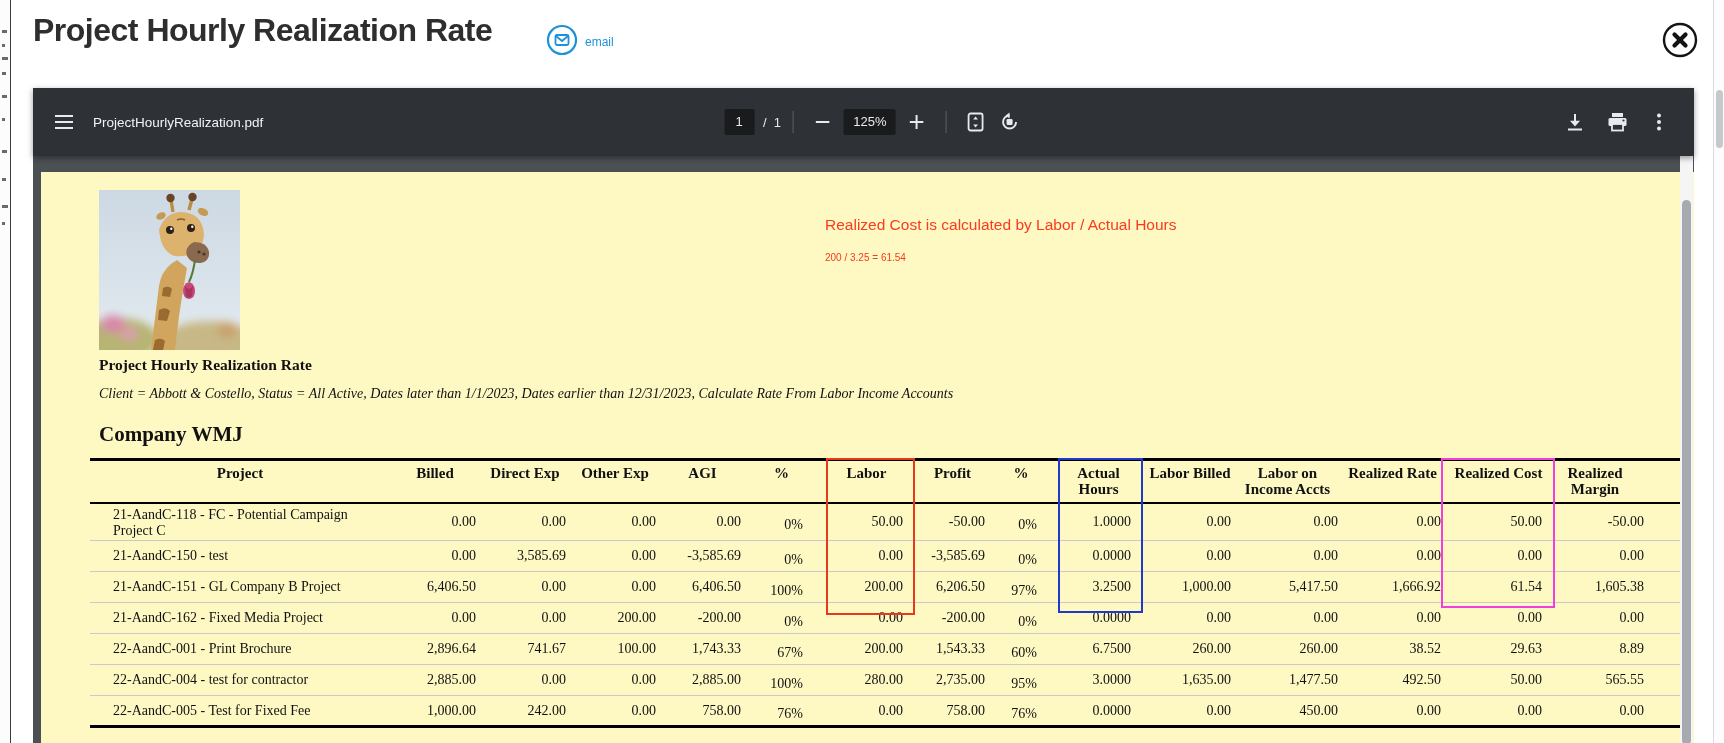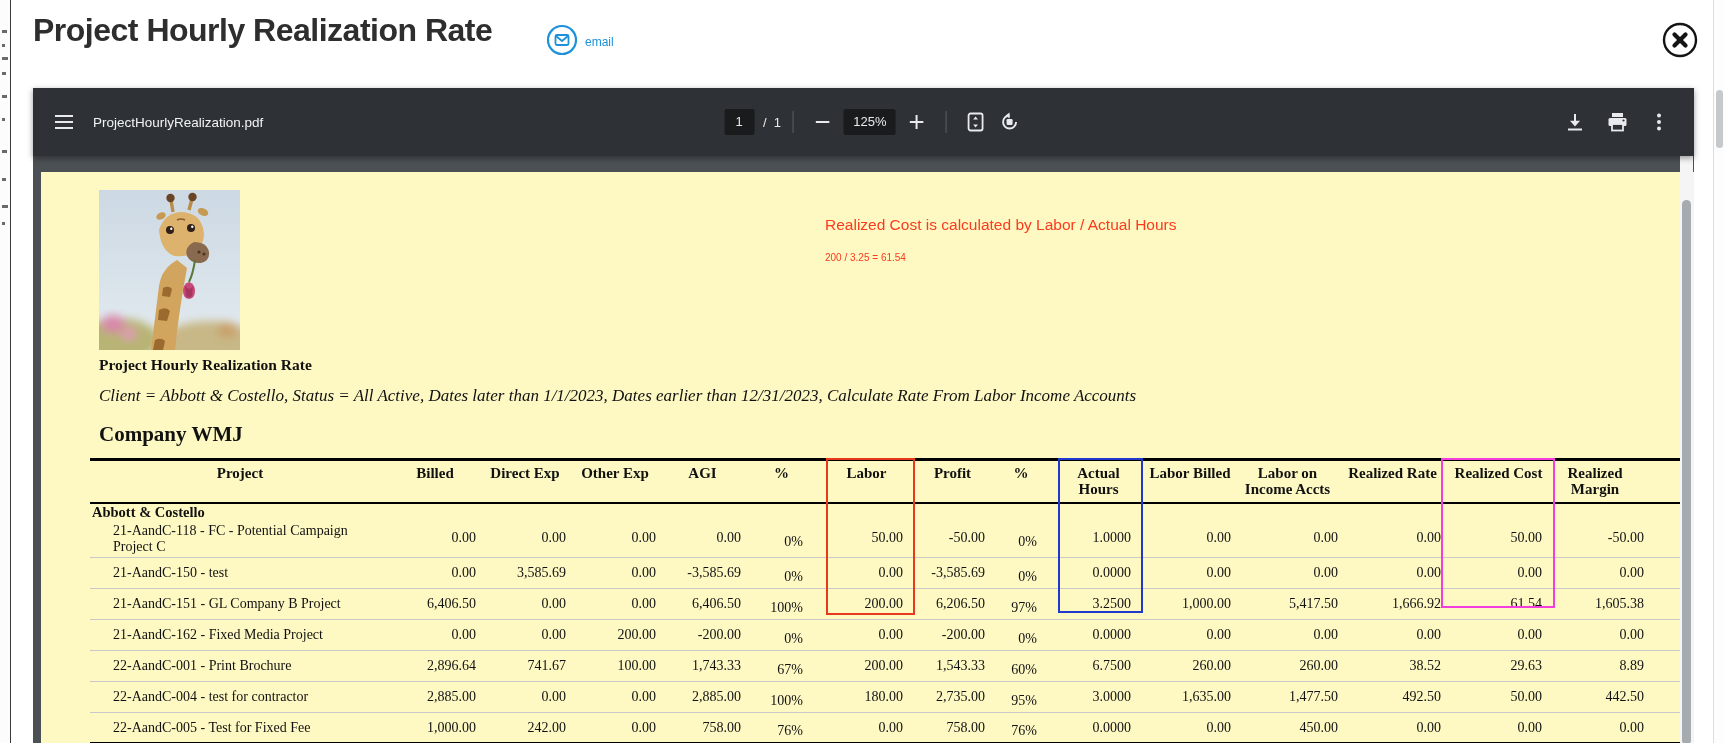--- a/index.html
+++ b/index.html
@@ -50,21 +50,21 @@
                             background:#a6abaf; border-radius:5px; }
 
   
   .doc { font-family:"Liberation Serif", serif; color:#111; }
   #giraffe { position:absolute; left:58px; top:18px; width:141px; height:160px; }
   #annot1 { position:absolute; left:784px; top:44px; font-size:15.5px;
             font-family:"Liberation Sans", sans-serif; }
   #annot2 { position:absolute; left:784px; top:80px; font-size:10px;
             font-family:"Liberation Sans", sans-serif; }
   #doc-title { position:absolute; left:58px; top:184px; font-size:15.5px; font-weight:700; }
-  #doc-filters { position:absolute; left:58px; top:214px; font-size:17px; font-style:italic; }
+  #doc-filters { position:absolute; left:58px; top:214px; font-size:14px; font-style:italic; }
   #company-heading { position:absolute; left:58px; top:250px; font-size:21px; font-weight:700; }
 
   
   #table-wrap { position:absolute; left:49px; top:286px; width:1592px; }
   table.rpt { border-collapse:collapse; table-layout:fixed; width:1590px;
               font-family:"Liberation Serif", serif; font-size:14px; color:#111; }
   .rpt thead tr { border-top:3px solid #000; border-bottom:2px solid #000; height:43px; }
   .rpt th { font-size:15px; font-weight:700; text-align:center; vertical-align:top;
             padding-top:4px; line-height:16px; }
   .rpt th:nth-child(10) span { display:inline-block; max-width:52px; }
@@ -301,23 +301,20 @@
                 <th><span>%</span></th>
                 <th><span>Actual Hours</span></th>
                 <th><span>Labor Billed</span></th>
                 <th><span>Labor on Income Accts</span></th>
                 <th><span>Realized Rate</span></th>
                 <th><span>Realized Cost</span></th>
                 <th><span>Realized Margin</span></th>
               </tr>
             </thead>
             <tbody>
-              <tr class="group-row">
-                <td colspan="15">Abbott &amp; Costello</td>
-              </tr>
             <tr class="row-tall">
                   <td>21-AandC-118 - FC - Potential Campaign Project C</td>
                   <td>0.00</td>
                   <td>0.00</td>
                   <td>0.00</td>
                   <td>0.00</td>
                   <td>0%</td>
                   <td>50.00</td>
                   <td>-50.00</td>
                   <td>0%</td>
@@ -396,29 +393,29 @@
                   <td>29.63</td>
                   <td>8.89</td>
                 </tr>
                 <tr>
                   <td>22-AandC-004 - test for contractor</td>
                   <td>2,885.00</td>
                   <td>0.00</td>
                   <td>0.00</td>
                   <td>2,885.00</td>
                   <td>100%</td>
-                  <td>180.00</td>
+                  <td>280.00</td>
                   <td>2,735.00</td>
                   <td>95%</td>
                   <td>3.0000</td>
                   <td>1,635.00</td>
                   <td>1,477.50</td>
                   <td>492.50</td>
                   <td>50.00</td>
-                  <td>442.50</td>
+                  <td>565.55</td>
                 </tr>
                 <tr>
                   <td>22-AandC-005 - Test for Fixed Fee</td>
                   <td>1,000.00</td>
                   <td>242.00</td>
                   <td>0.00</td>
                   <td>758.00</td>
                   <td>76%</td>
                   <td>0.00</td>
                   <td>758.00</td>

